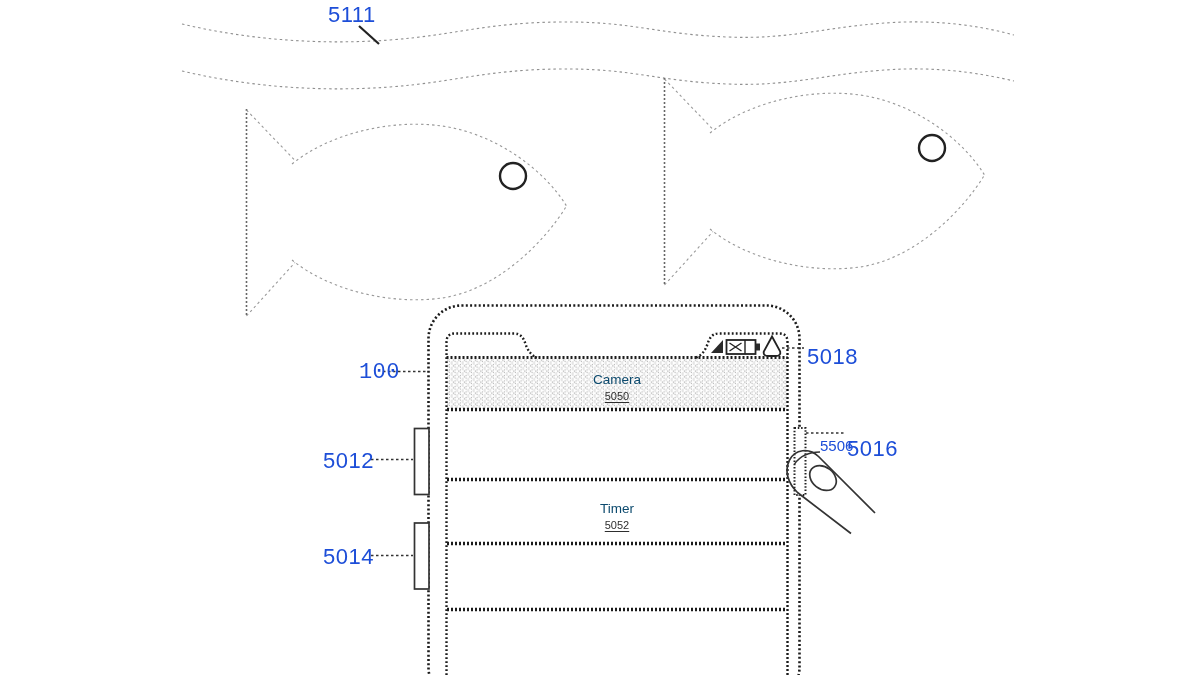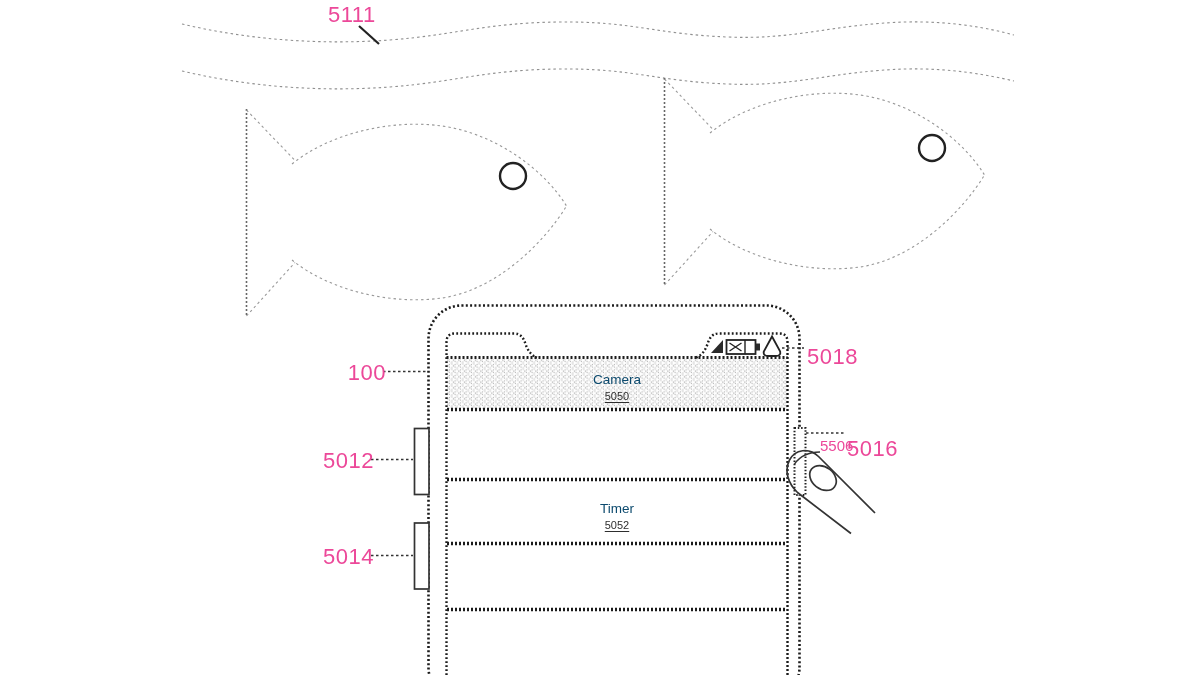--- a/index.html
+++ b/index.html
@@ -1,21 +1,21 @@
 <!DOCTYPE html>
 <html><head>
 <meta charset="utf-8">
 <style>
   html,body{margin:0;padding:0;background:#fff;}
   #stage{
     position:relative;width:1200px;height:675px;overflow:hidden;background:#ffffff;
     font-family:"Liberation Sans", sans-serif;
   }
   #drawing{position:absolute;left:0;top:0;z-index:1;}
-  .txt{position:absolute;z-index:2;color:#ec4899;white-space:nowrap;}
+  .txt{position:absolute;z-index:2;color:#1d4ed8;white-space:nowrap;}
   .reflabel{font-size:22px;letter-spacing:0.5px;}
   .reflabel.small{font-size:15px;letter-spacing:0;}
   .ralign{text-align:right;}
   .menu-row{
     position:absolute;left:446px;width:342px;z-index:2;
     display:flex;flex-direction:column;align-items:center;
   }
   .mlabel{font-size:13.5px;line-height:17px;color:#0c4a6e;}
   .mref{font-size:11px;line-height:17px;color:#2e2e2e;
     text-decoration:underline;text-underline-offset:2px;}
@@ -95,21 +95,21 @@
       <path d="M383 371.5 L427 371.5"></path>
       <path d="M371 459.5 L413 459.5"></path>
       <path d="M371 555.5 L413 555.5"></path>
       <path d="M806 433 L844 433"></path>
       <path d="M782 348 L804 348"></path>
     </g>
     <path d="M820 452 Q803 452 794.5 464" stroke="#333" stroke-width="1.3" fill="none"></path>
   </svg>
 
   <div class="txt reflabel" style="left:328px;top:2px;">5111</div>
-  <div class="txt reflabel ralign" style="left:336px;top:360px;width:50px;">100</div>
+  <div class="txt reflabel ralign" style="left:350px;top:360px;width:50px;font-family:Liberation Mono, monospace;">100</div>
   <div class="txt reflabel ralign" style="left:323px;top:448px;width:47px;">5012</div>
   <div class="txt reflabel ralign" style="left:323px;top:544px;width:47px;">5014</div>
   <div class="txt reflabel" style="left:847px;top:436px;">5016</div>
   <div class="txt reflabel small" style="left:820px;top:437px;">5506</div>
   <div class="txt reflabel" style="left:807px;top:344px;">5018</div>
 
   <div class="menu-row" style="top:371px;">
     <span class="mlabel">Camera</span>
     <span class="mref">5050</span>
   </div>

